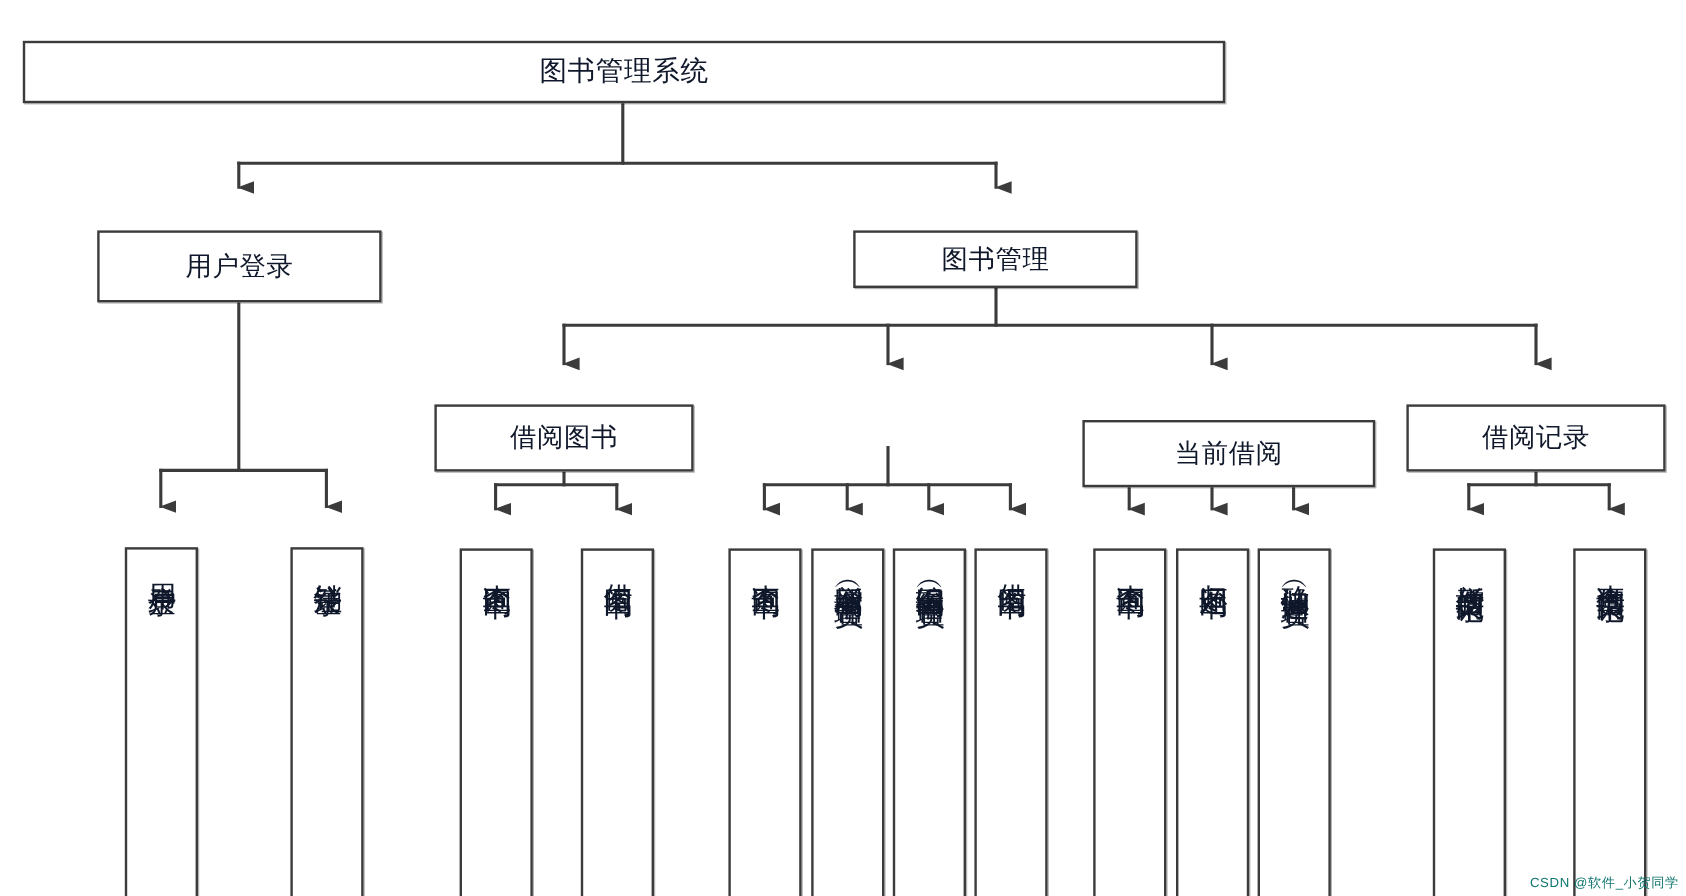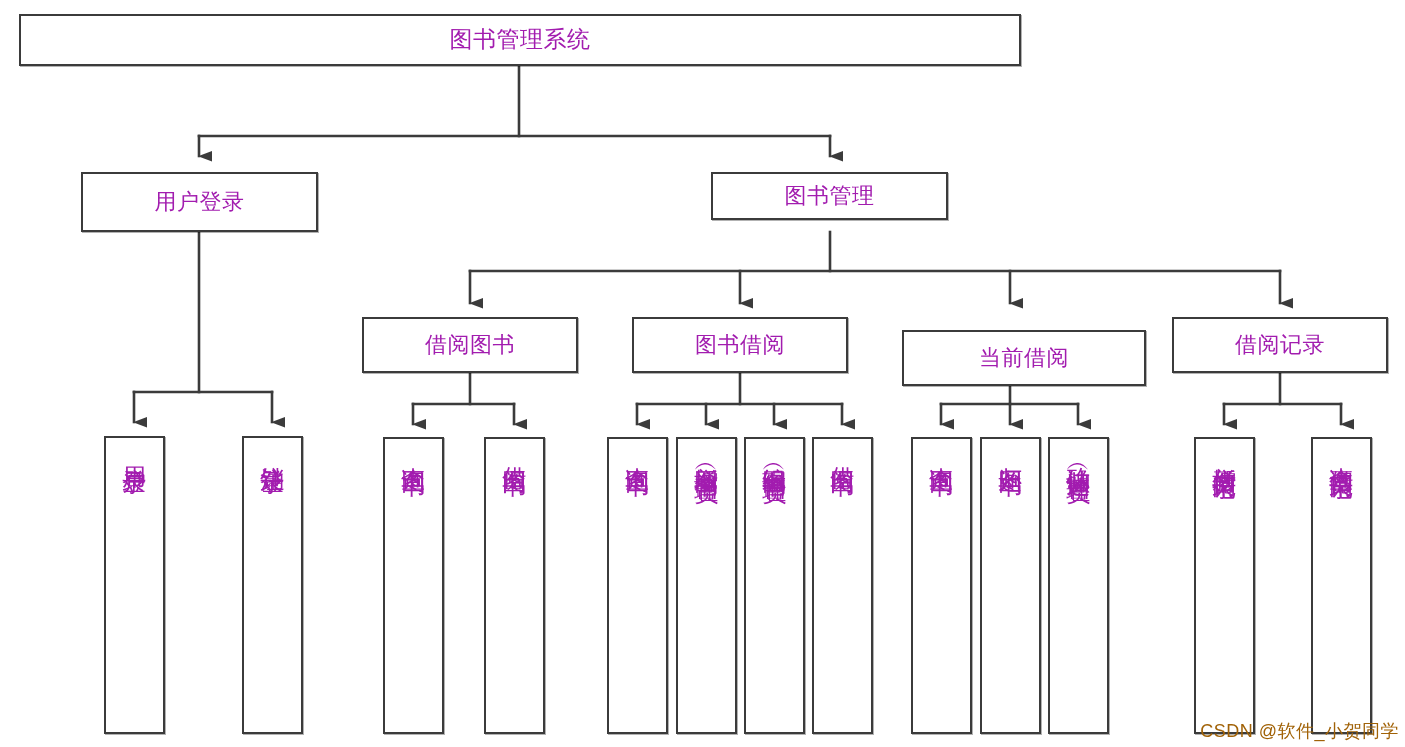--- a/index.html
+++ b/index.html
@@ -10,21 +10,22 @@
   }
   #diagram-root{position:relative;width:1405px;height:747px;background:#fff;}
   svg.edges{position:absolute;left:0;top:0;width:1405px;height:747px;}
   .node{
     position:absolute;
     background:#ffffff;
     border:2px solid #3b3b3b;
     box-sizing:border-box;
     box-shadow:1px 1px 0 rgba(0,0,0,.30);
     display:flex;align-items:center;justify-content:center;
-    color:#a21caf;
+    color:#0f172a;
+    margin-top:20px;
   }
   .node .label{
     display:block;
     text-align:center;
     line-height:1.12;
     letter-spacing:.5px;
   }
   .node.horiz .label{
     font-size:22px;
     writing-mode:horizontal-tb;
@@ -40,22 +41,22 @@
     text-orientation:upright;
     font-size:24px;
     line-height:1.06;
     letter-spacing:2px;
     white-space:nowrap;
   }
   #watermark{
     position:absolute;
     right:6px;
     bottom:4px;
-    font-size:18px;
-    color:#a16207;
+    font-size:11px;
+    color:#0f766e;
     letter-spacing:.5px;
     white-space:nowrap;
     pointer-events:none;
   }
 </style>
 </head>
 <body>
 
 <div id="diagram-root">
 
@@ -116,23 +117,20 @@
   <div class="node horiz" style="left:81px;top:172px;width:237px;height:60px;">
     <span class="label">用户登录</span>
   </div>
   <div class="node horiz" style="left:711px;top:172px;width:237px;height:48px;">
     <span class="label">图书管理</span>
   </div>
 
   <div class="node horiz" style="left:362px;top:317px;width:216px;height:56px;">
     <span class="label">借阅图书</span>
   </div>
-  <div class="node horiz" style="left:632px;top:317px;width:216px;height:56px;">
-    <span class="label">图书借阅</span>
-  </div>
   <div class="node horiz" style="left:902px;top:330px;width:244px;height:56px;">
     <span class="label">当前借阅</span>
   </div>
   <div class="node horiz" style="left:1172px;top:317px;width:216px;height:56px;">
     <span class="label">借阅记录</span>
   </div>
 
   <div class="node vert" style="left:104px;top:436px;width:61px;height:298px;">
     <span class="label">用户登录</span>
   </div>

